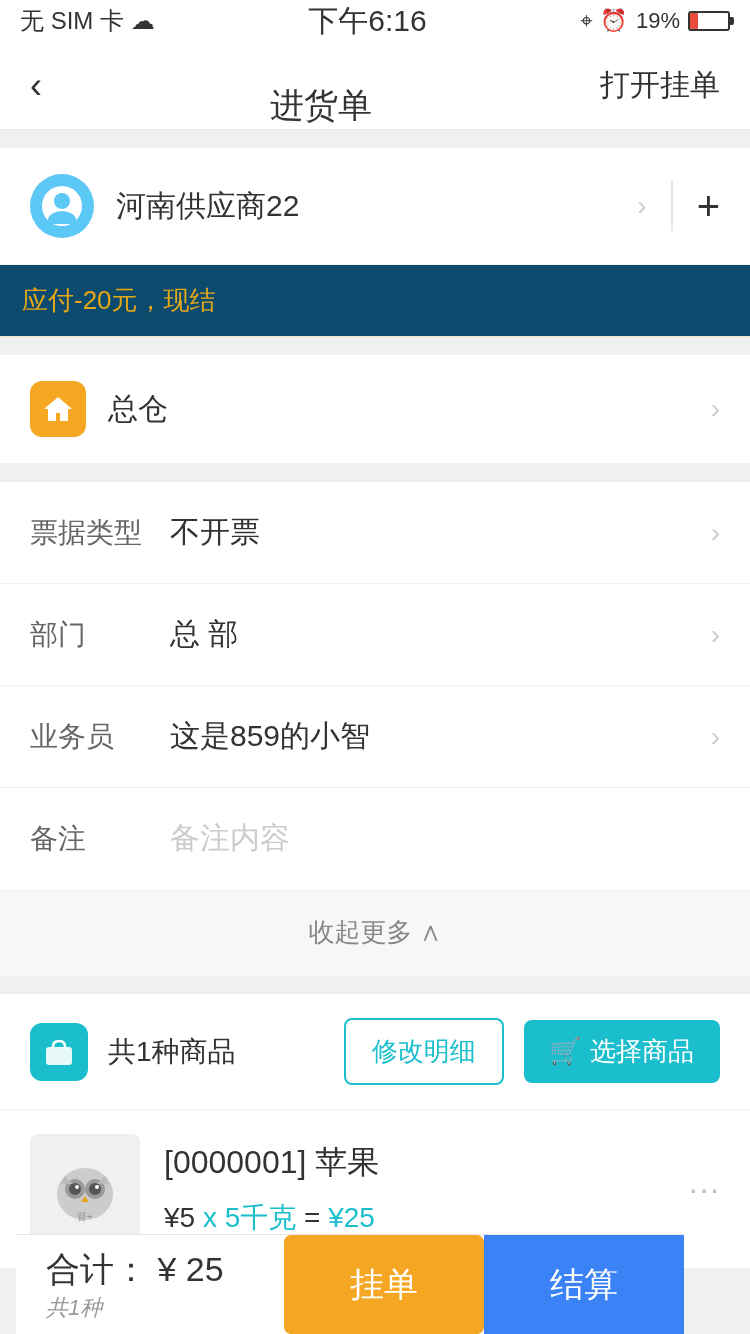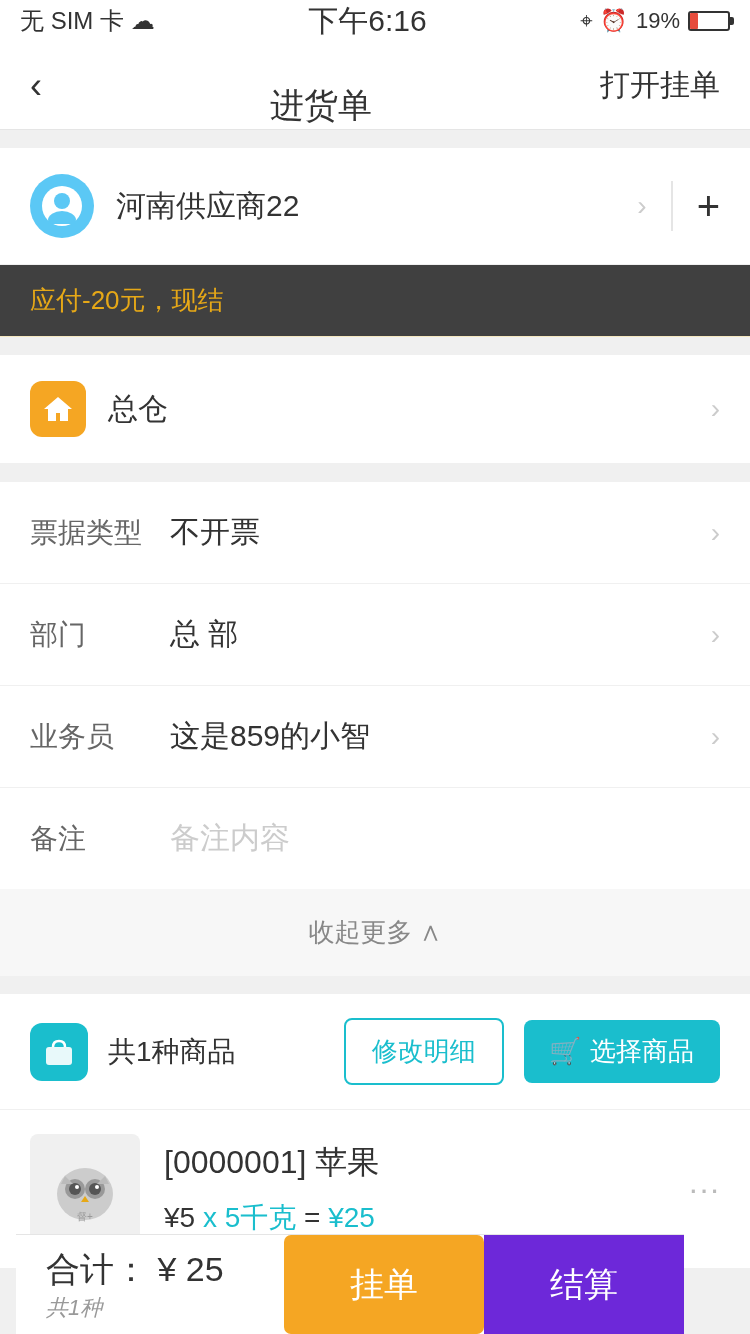--- a/index.html
+++ b/index.html
@@ -138,22 +138,22 @@
       margin: 0 24px;
     }
     .add-btn {
       font-size: 40px;
       color: #333;
       cursor: pointer;
     }
 
     
     .payment-notice {
-      background: #404040;
-      padding: 18px 30px;
+      background: #0c4a6e;
+      padding: 18px 22px;
       font-size: 26px;
       color: #e6a817;
       border-bottom: 1px solid #f5e8c0;
     }
 
     
     .warehouse-row {
       display: flex;
       align-items: center;
       padding: 26px 30px;
@@ -335,21 +335,21 @@
       color: #fff;
       font-size: 34px;
       display: flex;
       align-items: center;
       justify-content: center;
       cursor: pointer;
       border-radius: 7px;
     }
     .btn-checkout {
       width: 200px;
-      background: #6d28d9;
+      background: #3b82f6;
       color: #fff;
       font-size: 34px;
       display: flex;
       align-items: center;
       justify-content: center;
       cursor: pointer;
     }
 
     
     .bottom-spacer {

